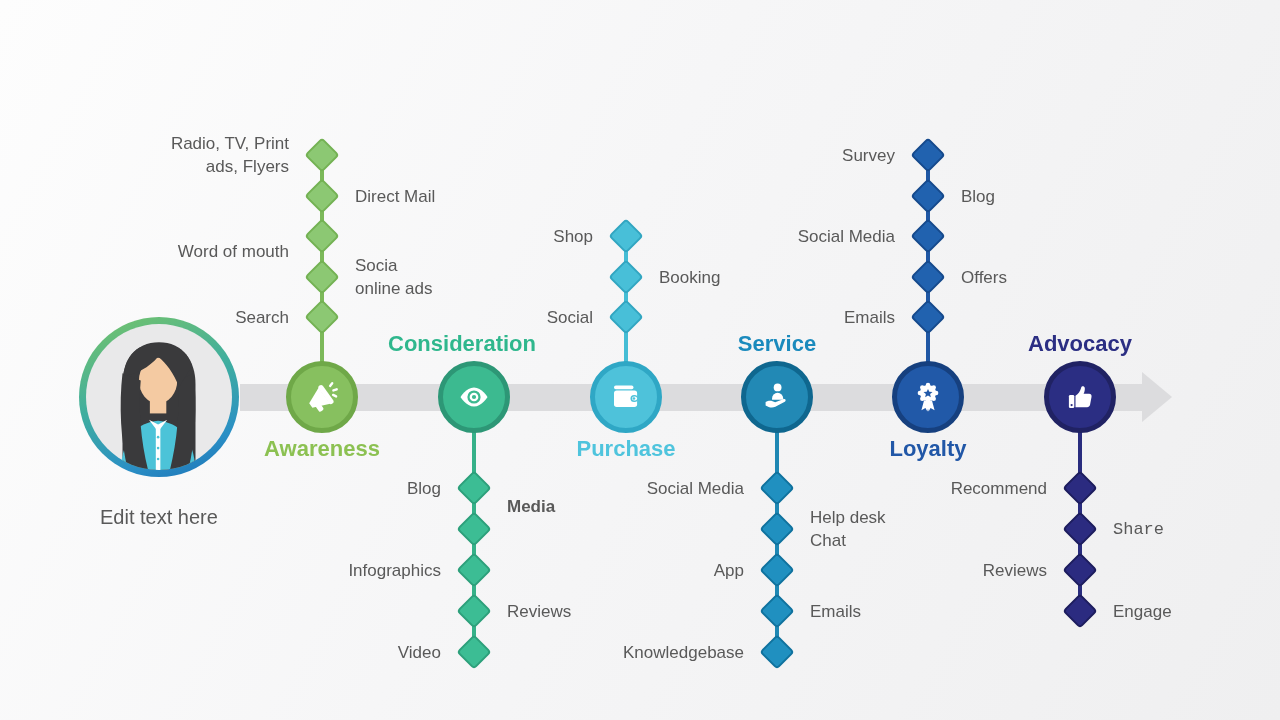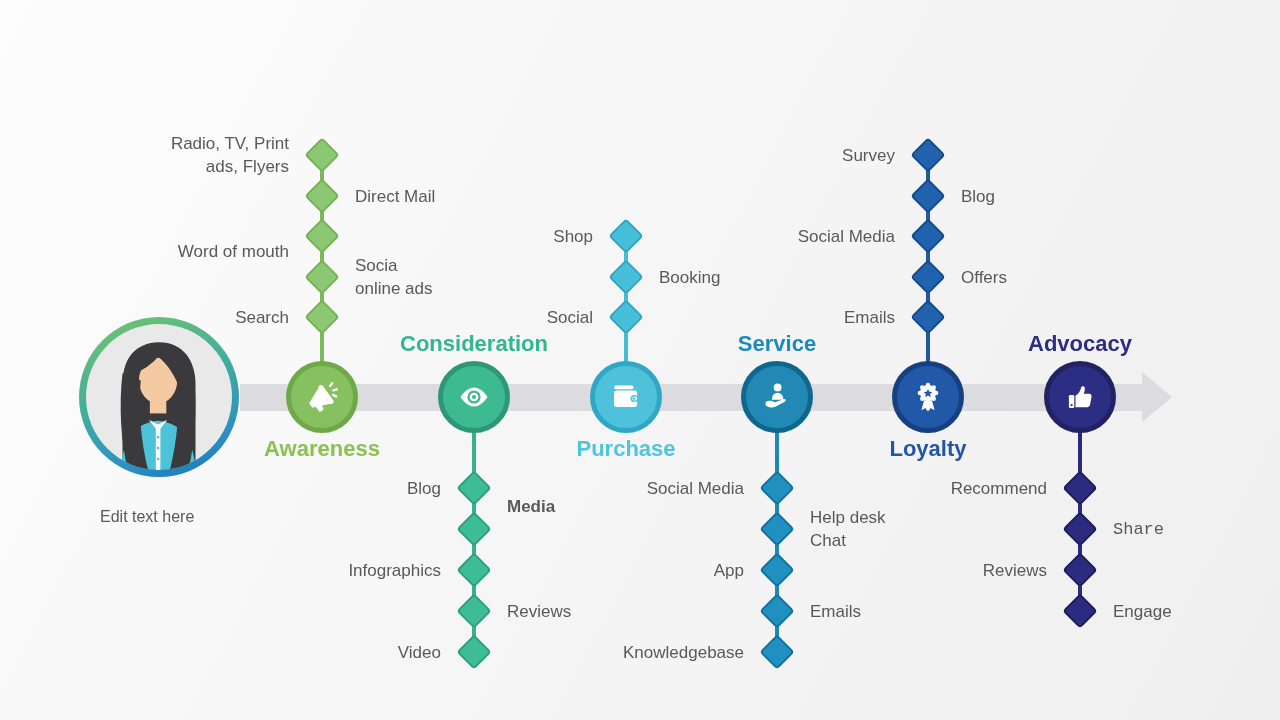--- a/index.html
+++ b/index.html
@@ -10,21 +10,21 @@
          color:#3e4246;letter-spacing:.2px;white-space:nowrap;}
   .arrow-band{position:absolute;left:240px;top:384px;width:902px;height:27px;background:#dcdcde;}
   .arrow-head{position:absolute;left:1142px;top:372px;width:0;height:0;
               border-top:25px solid transparent;border-bottom:25px solid transparent;
               border-left:30px solid #dcdcde;}
   .avatar-ring{position:absolute;left:79px;top:317px;width:160px;height:160px;border-radius:50%;
                background:linear-gradient(160deg,#72c26e 5%,#3fae9f 45%,#2a8fc5 78%,#1c70b6);
                display:flex;align-items:center;justify-content:center;z-index:3;}
   .avatar-inner{width:146px;height:146px;border-radius:50%;background:#e9e9ea;overflow:hidden;}
   .avatar-caption{position:absolute;left:100px;top:517px;transform:translateY(-50%);
-                  font-size:16px;color:#595959;}
+                  font-size:20px;color:#595959;}
   .stem{position:absolute;width:4px;transform:translateX(-50%);z-index:1;}
   .stage-circle{position:absolute;width:72px;height:72px;border-radius:50%;border:5px solid;
                 box-sizing:border-box;display:flex;align-items:center;justify-content:center;z-index:3;}
   .stage-circle svg{width:36px;height:36px;display:block;}
   .stage-label{position:absolute;transform:translate(-50%,-50%);font-size:22px;font-weight:bold;
                white-space:nowrap;z-index:2;}
   .diamond{position:absolute;width:25px;height:25px;border:2.5px solid;border-radius:4px;
            box-sizing:border-box;transform:translate(-50%,-50%) rotate(45deg);z-index:2;}
   .item-label{position:absolute;font-size:17px;line-height:23px;color:#595959;
               transform:translateY(-50%);white-space:pre-line;z-index:2;}
@@ -103,21 +103,21 @@
       <div class="stage-circle" style="left: 438px; top: 361px; background: rgb(60, 186, 144); border-color: rgb(45, 151, 118);">
         <span>
           <svg viewBox="0 0 24 24">
             <path fill="#fff" d="M12 5.6C6.8 5.6 3 12 3 12s3.8 6.4 9 6.4S21 12 21 12 17.2 5.6 12 5.6Z"></path>
             <circle cx="12" cy="12" r="4.4" fill="#3cba90"></circle>
             <circle cx="12" cy="12" r="2.9" fill="#fff"></circle>
             <circle cx="12" cy="12" r="1.4" fill="#3cba90"></circle>
           </svg>
         </span>
       </div>
-      <div class="stage-label" style="left: 474px; top: 344px; color: rgb(47, 183, 141);">Consideration</div>
+      <div class="stage-label" style="left: 462px; top: 344px; color: rgb(47, 183, 141);">Consideration</div>
       <div class="stem" style="left: 626px; top: 236px; height: 127px; background: rgb(69, 189, 213);"></div>
       <div class="diamond" style="left: 626px; top: 236px; background: rgb(72, 191, 216); border-color: rgb(50, 166, 193);"></div>
       <div class="item-label left" style="right: 687px; top: 236px;">Shop</div>
       <div class="diamond" style="left: 626px; top: 276.5px; background: rgb(72, 191, 216); border-color: rgb(50, 166, 193);"></div>
       <div class="item-label right" style="left: 659px; top: 276.5px;">Booking</div>
       <div class="diamond" style="left: 626px; top: 317px; background: rgb(72, 191, 216); border-color: rgb(50, 166, 193);"></div>
       <div class="item-label left" style="right: 687px; top: 317px;">Social</div>
       <div class="stage-circle" style="left: 590px; top: 361px; background: rgb(78, 194, 218); border-color: rgb(47, 167, 197);">
         <span>
           <svg viewBox="0 0 24 24">

